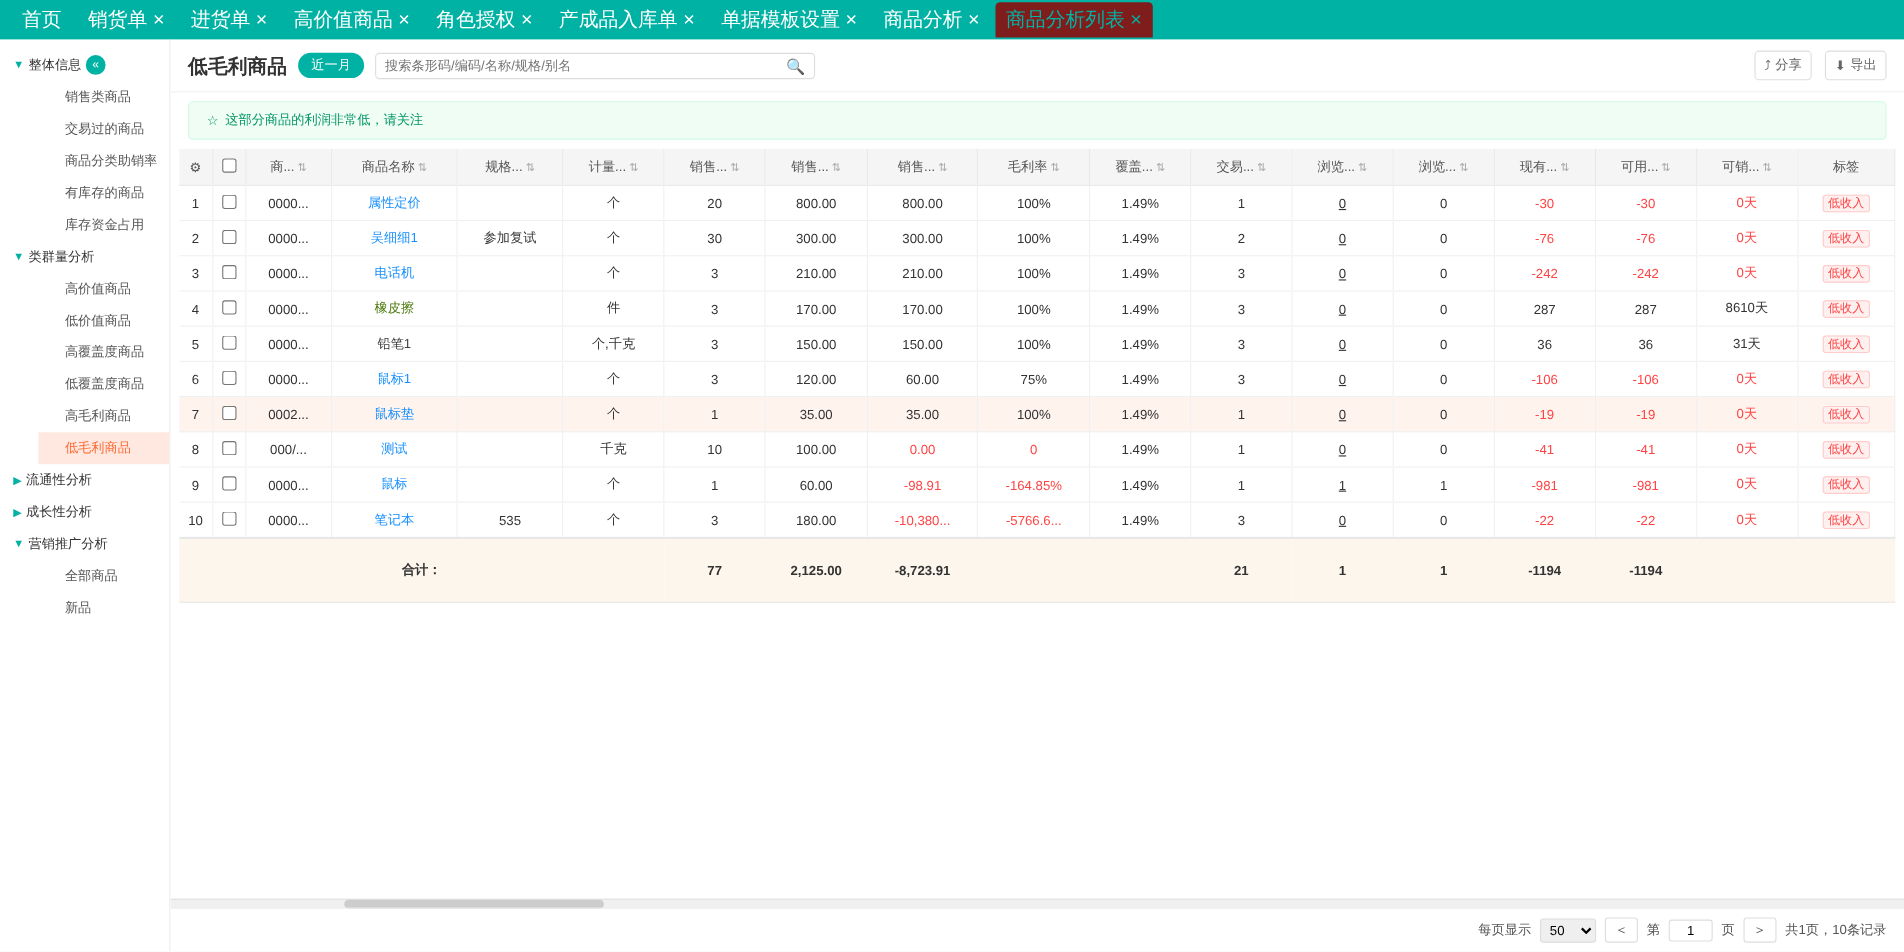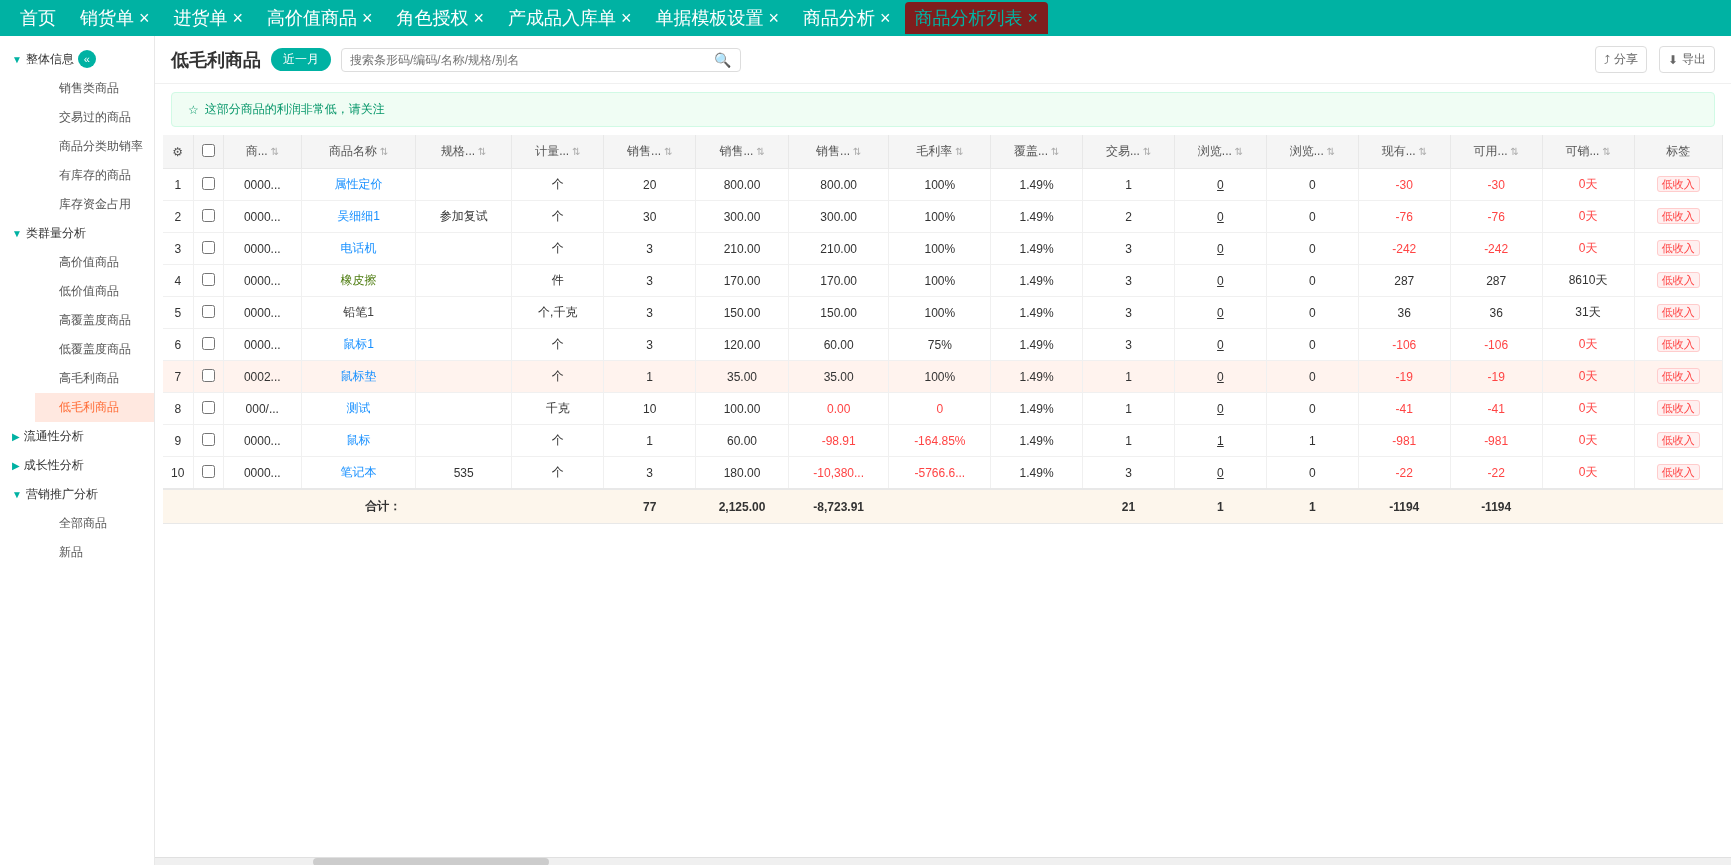--- a/index.html
+++ b/index.html
@@ -179,21 +179,21 @@
     }
     .underline { text-decoration: underline; cursor: pointer; }
 
     
     .summary-row {
       background: #fdf6ec;
       border-top: 2px solid #e8e8e8;
       border-bottom: 1px solid #e8e8e8;
     }
     .summary-row td {
-      padding: 8px 6px;
+      padding: 20px 6px;
       font-weight: bold;
       text-align: center;
       margin-left: 26px;
     }
 
     
     .pagination-bar {
       display: flex;
       align-items: center;
       justify-content: flex-end;
@@ -587,15 +587,29 @@
             <td></td>
           </tr>
         </tfoot>
       </table>
     </div>
 
     <div class="scrollbar-area">
       <div class="scrollbar-thumb"></div>
     </div>
 
+    <div class="pagination-bar">
+      <span>每页显示</span>
+      <select>
+        <option>50</option>
+        <option>100</option>
+        <option>200</option>
+      </select>
+      <button class="pagination-btn">＜</button>
+      <span>第</span>
+      <input class="pagination-input" type="text" value="1" style="">
+      <span>页</span>
+      <button class="pagination-btn">＞</button>
+      <span>共1页，10条记录</span>
+    </div>
 
   </div>
 </div>
 
 </body></html>

